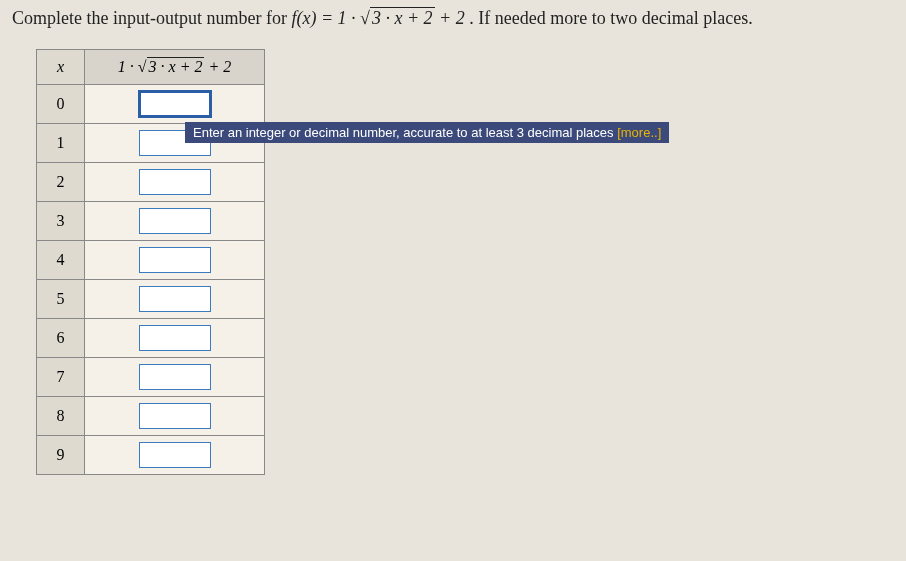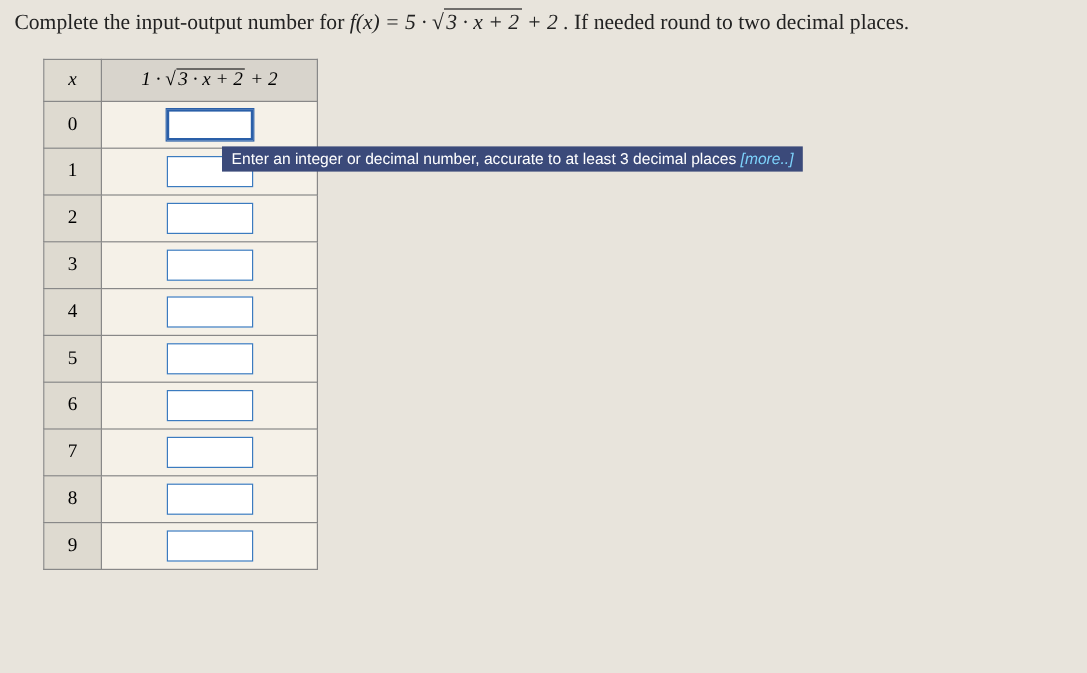--- a/index.html
+++ b/index.html
@@ -64,33 +64,32 @@
       left: 185px;
       top: 122px;
       background: #3b4a7a;
       color: #fff;
       font-size: 13px;
       padding: 3px 8px;
       font-family: Arial, sans-serif;
       white-space: nowrap;
     }
     .tooltip .more {
-      color: #7dd3fc;
+      color: #eab308;
       cursor: pointer;
-      font-style: italic;
     }
   </style>
 </head>
 <body>
 
 <div class="question-text">
   <span>Complete the input-output number for </span>
   <span class="math">
-    <span>f(x) = 5 · </span><span class="sqrt"><span class="sqrt-inner">3 · x + 2</span></span><span> + 2</span>
-  </span><span>. If needed round to two decimal places.</span>
+    <span>f(x) = 1 · </span><span class="sqrt"><span class="sqrt-inner">3 · x + 2</span></span><span> + 2</span>
+  </span><span>. If needed more to two decimal places.</span>
 </div>
 
 <table>
   <thead>
     <tr>
       <th class="x-col"><span class="math">x</span></th>
       <th class="fx-col">
         <span class="math">
           <span>1 · </span><span class="sqrt"><span class="sqrt-inner">3 · x + 2</span></span><span> + 2</span>
         </span>

